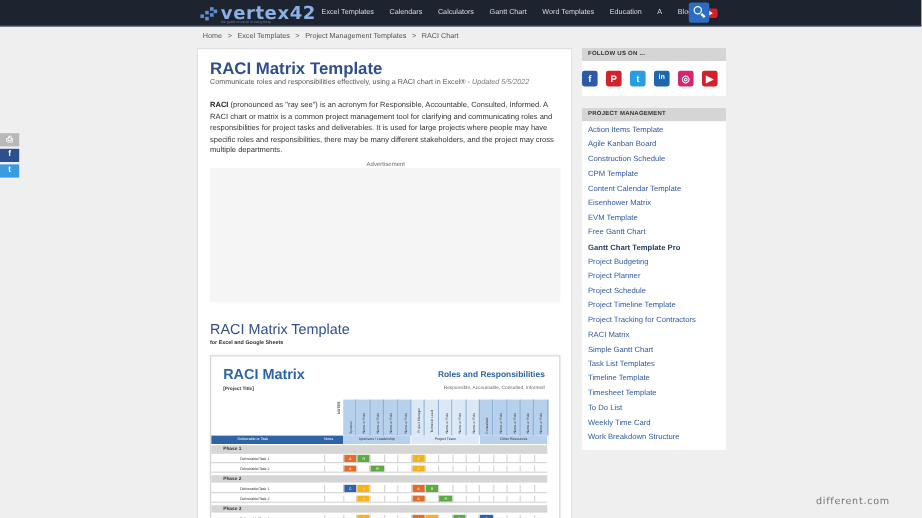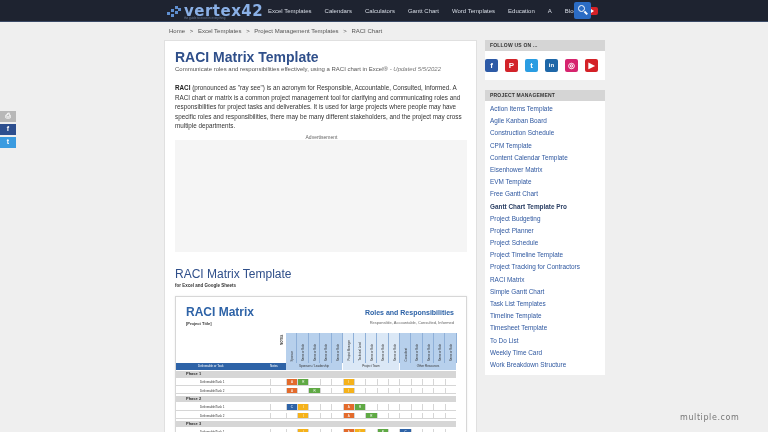--- a/index.html
+++ b/index.html
@@ -403,13 +403,13 @@
         <div>Task List Templates</div>
         <div>Timeline Template</div>
         <div>Timesheet Template</div>
         <div>To Do List</div>
         <div>Weekly Time Card</div>
         <div>Work Breakdown Structure</div>
       </div>
   </div>
 </div>
 
-<div class="watermark">multiple.com</div>
+<div class="watermark">different.com</div>
 
 </body></html>

